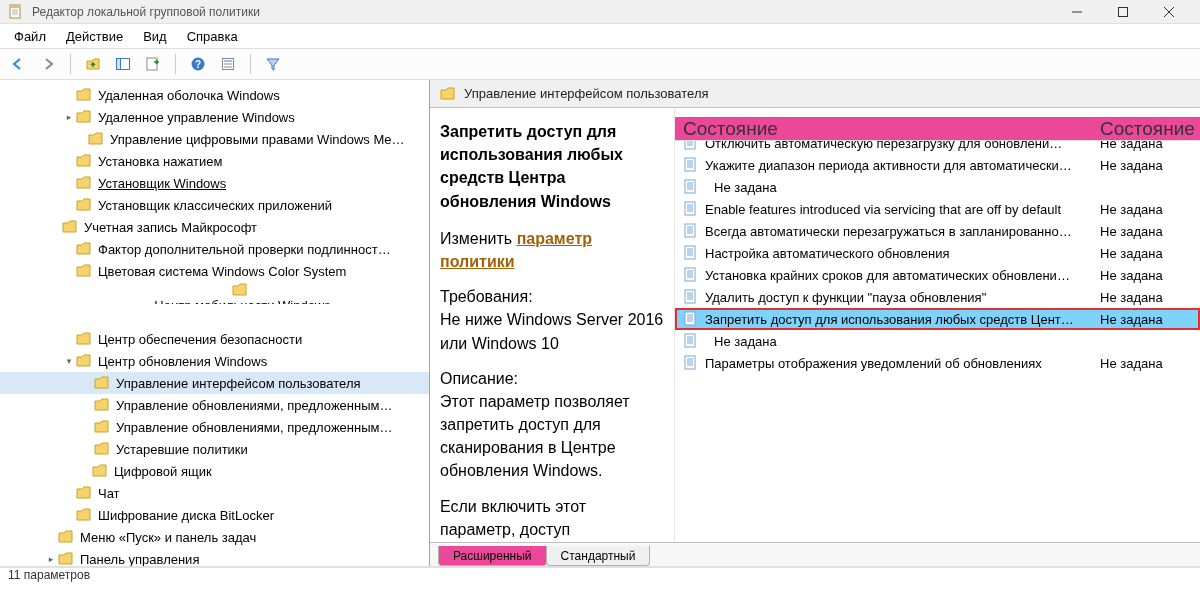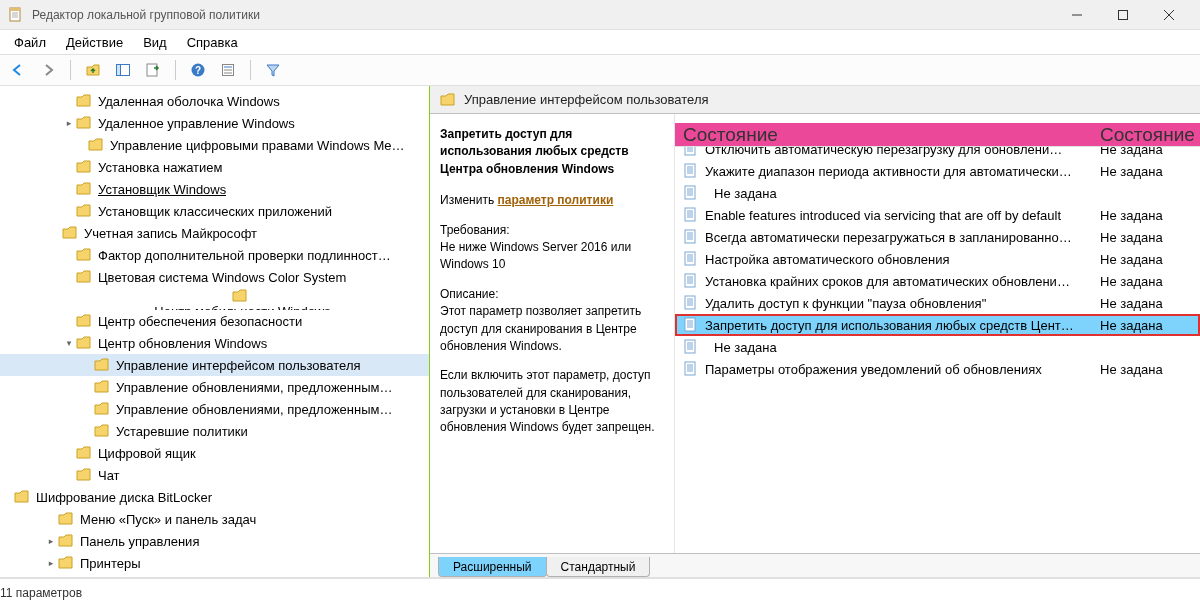--- a/index.html
+++ b/index.html
@@ -1,17 +1,17 @@
 <!DOCTYPE html>
 <html><head>
 <meta charset="utf-8">
 <style>
   * { box-sizing: border-box; margin: 0; padding: 0; font-family: 'Segoe UI', Tahoma, sans-serif; }
   body { background: #fff; width: 1200px; height: 600px; overflow: hidden; font-size: 13px; color: #000; display: flex; flex-direction: column; }
-  .titlebar { height: 30px; background: #f0f0f0; display: flex; align-items: center; padding: 6px 8px; border-bottom: 1px solid #e0e0e0; }
+  .titlebar { height: 24px; background: #f0f0f0; display: flex; align-items: center; padding: 6px 8px; border-bottom: 1px solid #e0e0e0; }
   .titlebar .app-icon { width: 16px; height: 16px; margin-right: 8px; }
   .titlebar .title { flex: 1; color: #555; font-size: 12px; }
   .win-controls { display: flex; gap: 0; }
   .win-btn { width: 46px; height: 30px; display: flex; align-items: center; justify-content: center; color: #555; cursor: pointer; }
   .menubar { height: 24px; display: flex; align-items: center; padding: 0 4px; background: #fff; }
   .menubar .item { padding: 2px 10px; font-size: 13px; cursor: pointer; }
   .toolbar { height: 32px; display: flex; align-items: center; padding: 0 6px; gap: 6px; border-top: 1px solid #e0e0e0; border-bottom: 1px solid #e0e0e0; background: #fcfcfc; }
   .tbtn { width: 24px; height: 24px; display: flex; align-items: center; justify-content: center; cursor: pointer; border-radius: 2px; }
   .tsep { width: 1px; height: 20px; background: #ccc; margin: 0 4px; }
   .main { flex: 1; display: flex; overflow: hidden; border-bottom: 1px solid #e0e0e0;}
@@ -21,37 +21,37 @@
   .tree-pane::-webkit-scrollbar-track, .right-pane .policy-list::-webkit-scrollbar-track { background: #f0f0f0; }
   .tree-row { display: flex; align-items: center; height: 22px; white-space: nowrap; cursor: pointer; padding-right: 6px; }
   .tree-row.selected { background: #d9e8f7; }
   .twist { width: 14px; text-align: center; color: #666; font-size: 9px; }
   .folder-icon { width: 16px; height: 16px; margin-right: 6px; }
   .tree-label { font-size: 13px; overflow: hidden; text-overflow: ellipsis; }
   .right-pane { flex: 1; display: flex; flex-direction: column; overflow: hidden; }
   .right-header { height: 28px; background: #f0f0f0; display: flex; align-items: center; padding: 0 10px; border-bottom: 1px solid #c0c0c0; gap: 8px; }
   .right-header .txt { font-size: 13px; color: #222; }
   .right-body { flex: 1; display: flex; overflow: hidden; }
-  .detail-pane { width: 245px; padding: 12px 10px 10px 10px; font-size: 12px; line-height: 1.45; border-right: 1px solid #e5e5e5; overflow: hidden; }
+  .detail-pane { width: 245px; padding: 12px 10px 10px 10px; font-size: 16px; line-height: 1.45; border-right: 1px solid #e5e5e5; overflow: hidden; }
   .detail-pane .ptitle { font-weight: 600; margin-bottom: 14px; }
   .detail-pane .line { margin-bottom: 12px; }
   .detail-pane a { color: #a16207; text-decoration: underline; cursor: pointer; font-weight: bold; }
   .policy-list { flex: 1; overflow: auto; position: relative; }
   .list-header { display: flex; height: 24px; align-items: center; border-bottom: 1px solid #e0e0e0; padding: 0 8px; font-size: 19px; color: #333; position: sticky; top: 9px; background: #ec4899; }
   .col1 { flex: 1; }
   .col2 { width: 92px; }
   .list-row { display: flex; align-items: center; height: 22px; padding: 0 8px; cursor: pointer; white-space: nowrap; }
   .list-row.highlighted { outline: 2px solid #e03030; outline-offset: -2px; background: #7dd3fc; }
   .policy-icon { width: 16px; height: 16px; margin-right: 6px; flex-shrink: 0; }
   .policy-name { flex: 1; overflow: hidden; text-overflow: ellipsis; }
   .policy-state { width: 92px; margin-left: 9px; }
   .tabs { height: 24px; display: flex; align-items: flex-end; padding-left: 8px; border-top: 1px solid #c0c0c0; background: #f7f7f7; }
   .tab { padding: 3px 14px 2px 14px; font-size: 12px; border: 1px solid #b0b0b0; border-top: none; background: #f0f0f0; margin-right: -1px; cursor: pointer; border-radius: 0 0 4px 4px; }
-  .tab.active { background: #7dd3fc; }
-  .statusbar { height: 22px; display: flex; align-items: flex-end; padding: 0 0; font-size: 12px; color: #333; border-top: 1px solid #e0e0e0; }
+  .tab.active { background: #ec4899; }
+  .statusbar { height: 33px; display: flex; align-items: flex-start; padding: 0 8px; font-size: 12px; color: #333; border-top: 1px solid #e0e0e0; }
   svg { display: block; }
 </style>
 </head>
 <body>
 
 <div class="titlebar">
   <span class="app-icon">
     <svg viewBox="0 0 16 16">
         <rect x="2" y="1" width="10" height="13" fill="#fff" stroke="#b08840"></rect>
         <rect x="2" y="1" width="10" height="3" fill="#e0c070"></rect>
@@ -226,21 +226,21 @@
       </div>
       <div class="tree-row" style="padding-left: 62px; flex-direction: column;">
         <span class="twist"></span>
         <span class="folder-icon">
           <svg width="16" height="16">
             <path d="M1 4 h5 l2 -2 h6 v11 h-13 z" fill="#f7d46b" stroke="#c9a227"></path>
           </svg>
         </span>
         <span class="tree-label">Центр мобильности Windows</span>
       </div>
-      <div class="tree-row" style="padding-left: 62px;">
+      <div class="tree-row" style="padding-left: 62px; margin-top: 24px;">
         <span class="twist"></span>
         <span class="folder-icon">
           <svg width="16" height="16">
             <path d="M1 4 h5 l2 -2 h6 v11 h-13 z" fill="#f7d46b" stroke="#c9a227"></path>
           </svg>
         </span>
         <span class="tree-label">Центр обеспечения безопасности</span>
       </div>
       <div class="tree-row" style="padding-left: 62px;">
         <span class="twist">▾</span>
@@ -280,39 +280,39 @@
       </div>
       <div class="tree-row" style="padding-left: 80px;">
         <span class="twist"></span>
         <span class="folder-icon">
           <svg width="16" height="16">
             <path d="M1 4 h5 l2 -2 h6 v11 h-13 z" fill="#f7d46b" stroke="#c9a227"></path>
           </svg>
         </span>
         <span class="tree-label">Устаревшие политики</span>
       </div>
-      <div class="tree-row" style="padding-left: 62px;">
+      <div class="tree-row" style="padding-left: 78px;">
         <span class="twist"></span>
         <span class="folder-icon">
           <svg width="16" height="16">
             <path d="M1 4 h5 l2 -2 h6 v11 h-13 z" fill="#f7d46b" stroke="#c9a227"></path>
           </svg>
         </span>
         <span class="tree-label">Цифровой ящик</span>
       </div>
       <div class="tree-row" style="padding-left: 62px;">
         <span class="twist"></span>
         <span class="folder-icon">
           <svg width="16" height="16">
             <path d="M1 4 h5 l2 -2 h6 v11 h-13 z" fill="#f7d46b" stroke="#c9a227"></path>
           </svg>
         </span>
         <span class="tree-label">Чат</span>
       </div>
-      <div class="tree-row" style="">
+      <div class="tree-row" style="padding-left: 62px;">
         <span class="twist"></span>
         <span class="folder-icon">
           <svg width="16" height="16">
             <path d="M1 4 h5 l2 -2 h6 v11 h-13 z" fill="#f7d46b" stroke="#c9a227"></path>
           </svg>
         </span>
         <span class="tree-label">Шифрование диска BitLocker</span>
       </div>
       <div class="tree-row" style="padding-left: 44px;">
         <span class="twist"></span>

